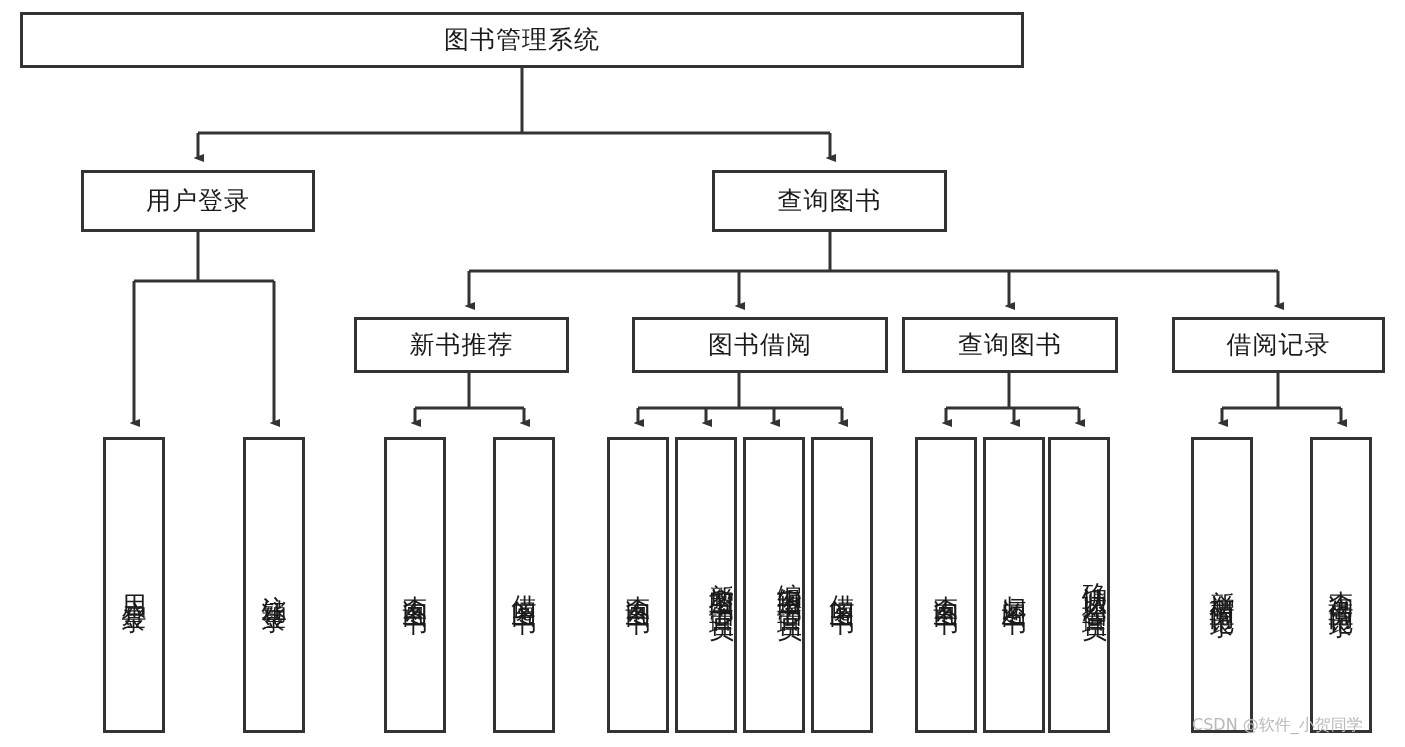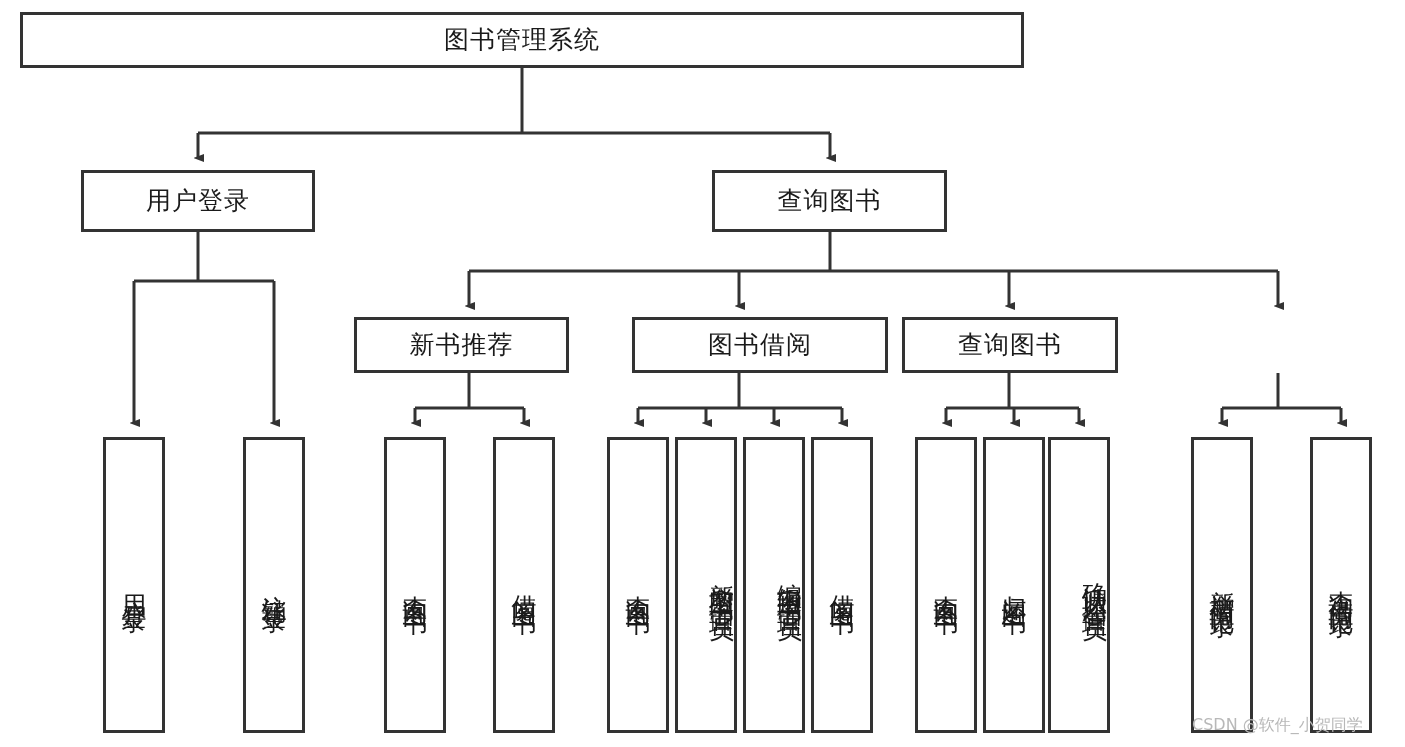--- a/index.html
+++ b/index.html
@@ -133,20 +133,23 @@
 
   <div class="node horiz" style="left:354px; top:317px; width:215px; height:56px;">
     <span>新书推荐</span>
   </div>
   <div class="node horiz" style="left:632px; top:317px; width:256px; height:56px;">
     <span>图书借阅</span>
   </div>
   <div class="node horiz" style="left:902px; top:317px; width:216px; height:56px;">
     <span>查询图书</span>
   </div>
+  <div class="node horiz" style="left:1172px; top:317px; width:213px; height:56px;">
+    <span>借阅记录</span>
+  </div>
 
   <div class="node vert center" style="left:103px; top:437px; width:62px; height:296px;">
     <span>用户登录</span>
   </div>
   <div class="node vert center" style="left:243px; top:437px; width:62px; height:296px;">
     <span>注销登录</span>
   </div>
 
   <div class="node vert center" style="left:384px; top:437px; width:62px; height:296px;">
     <span>查询图书</span>

